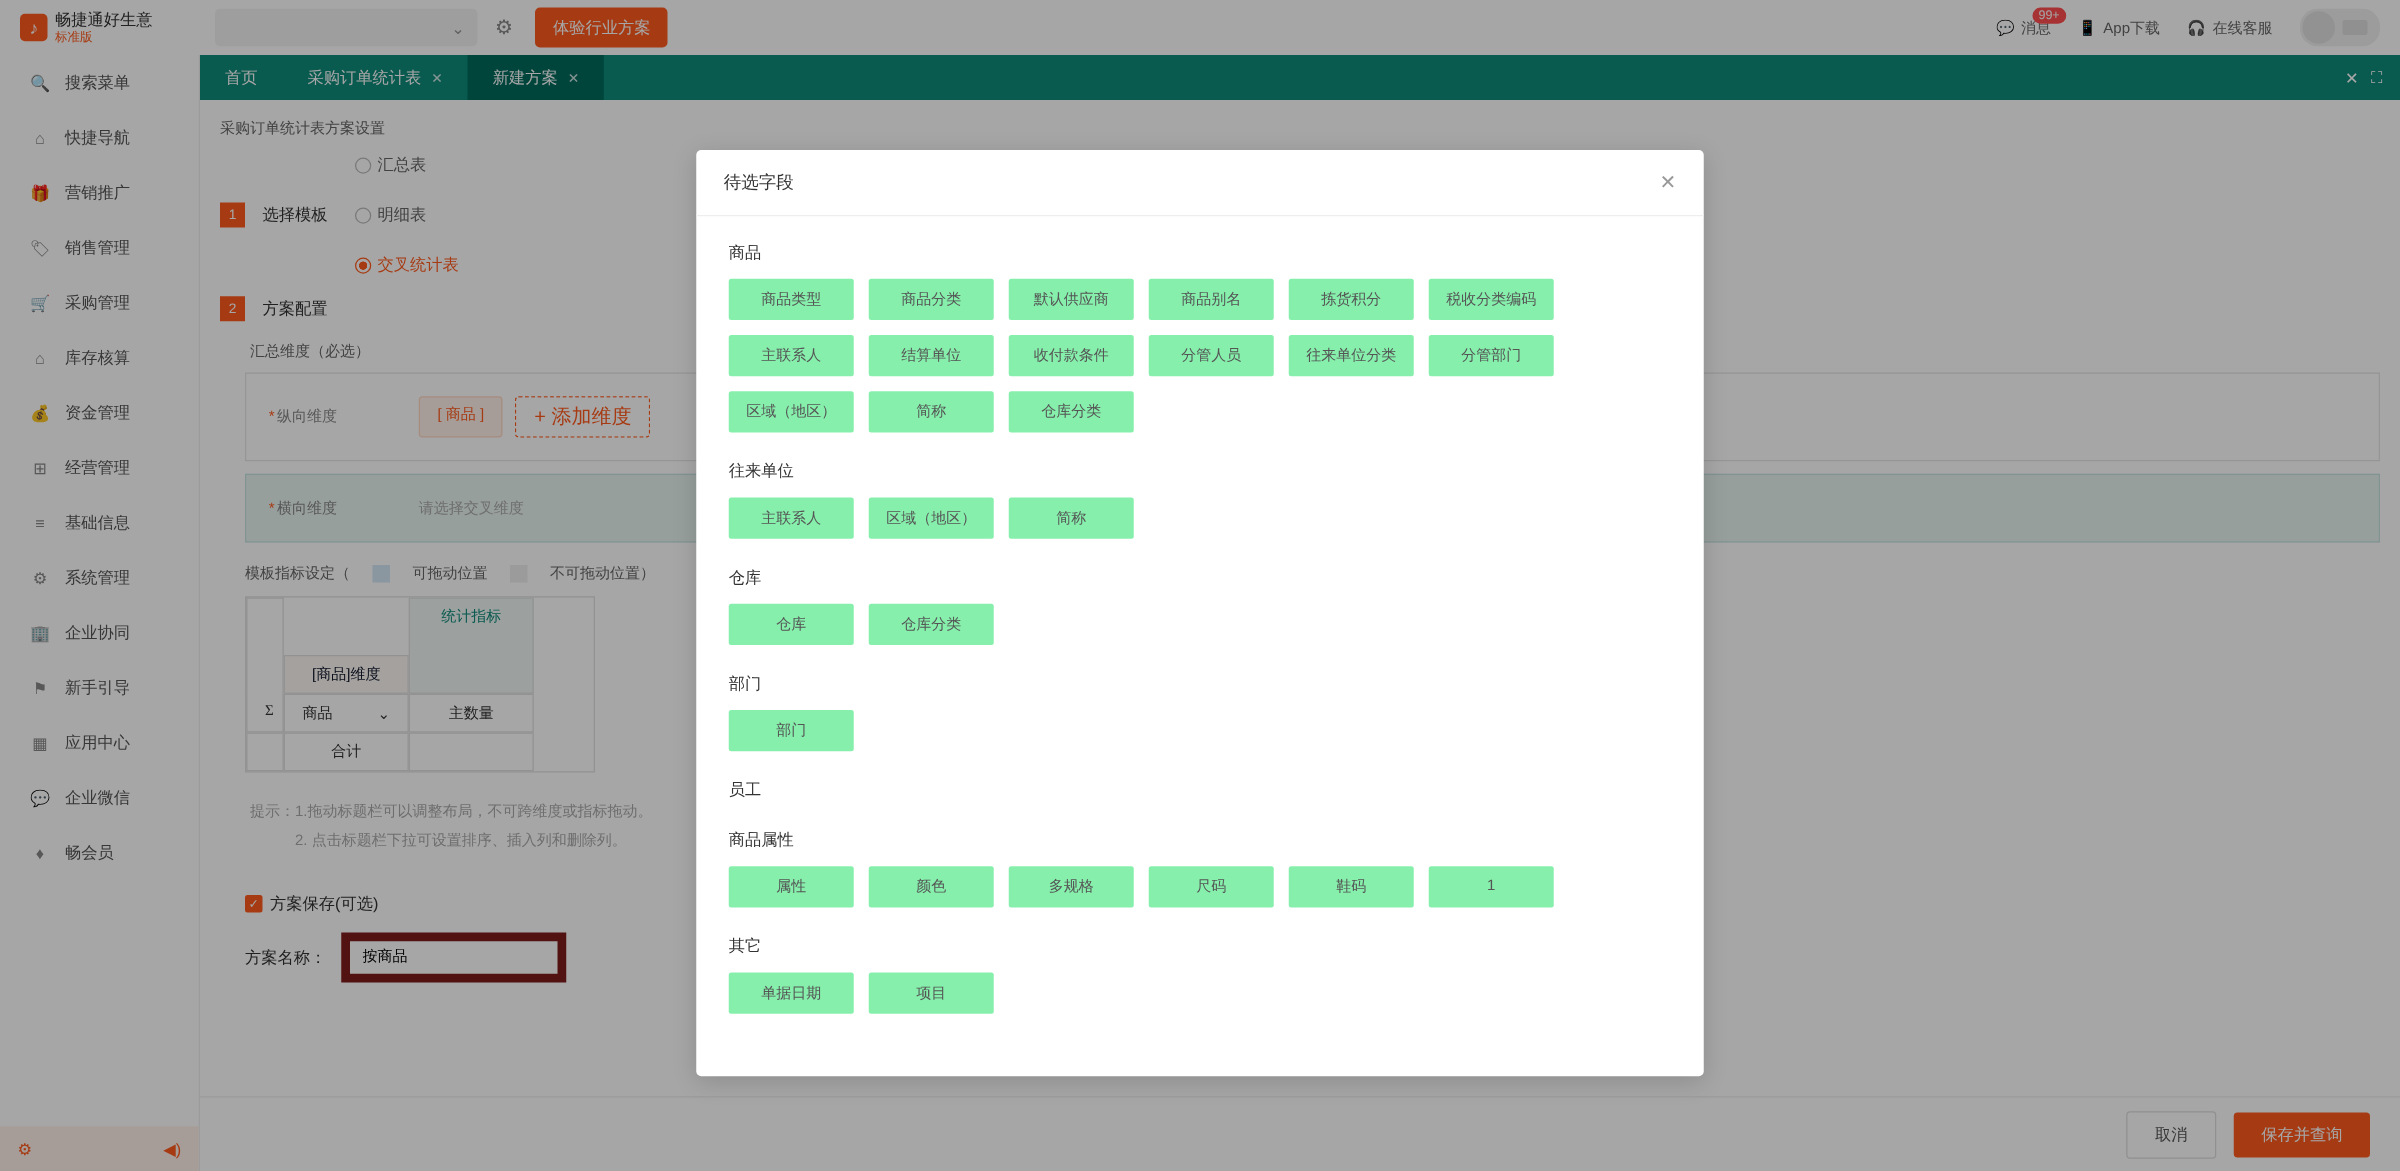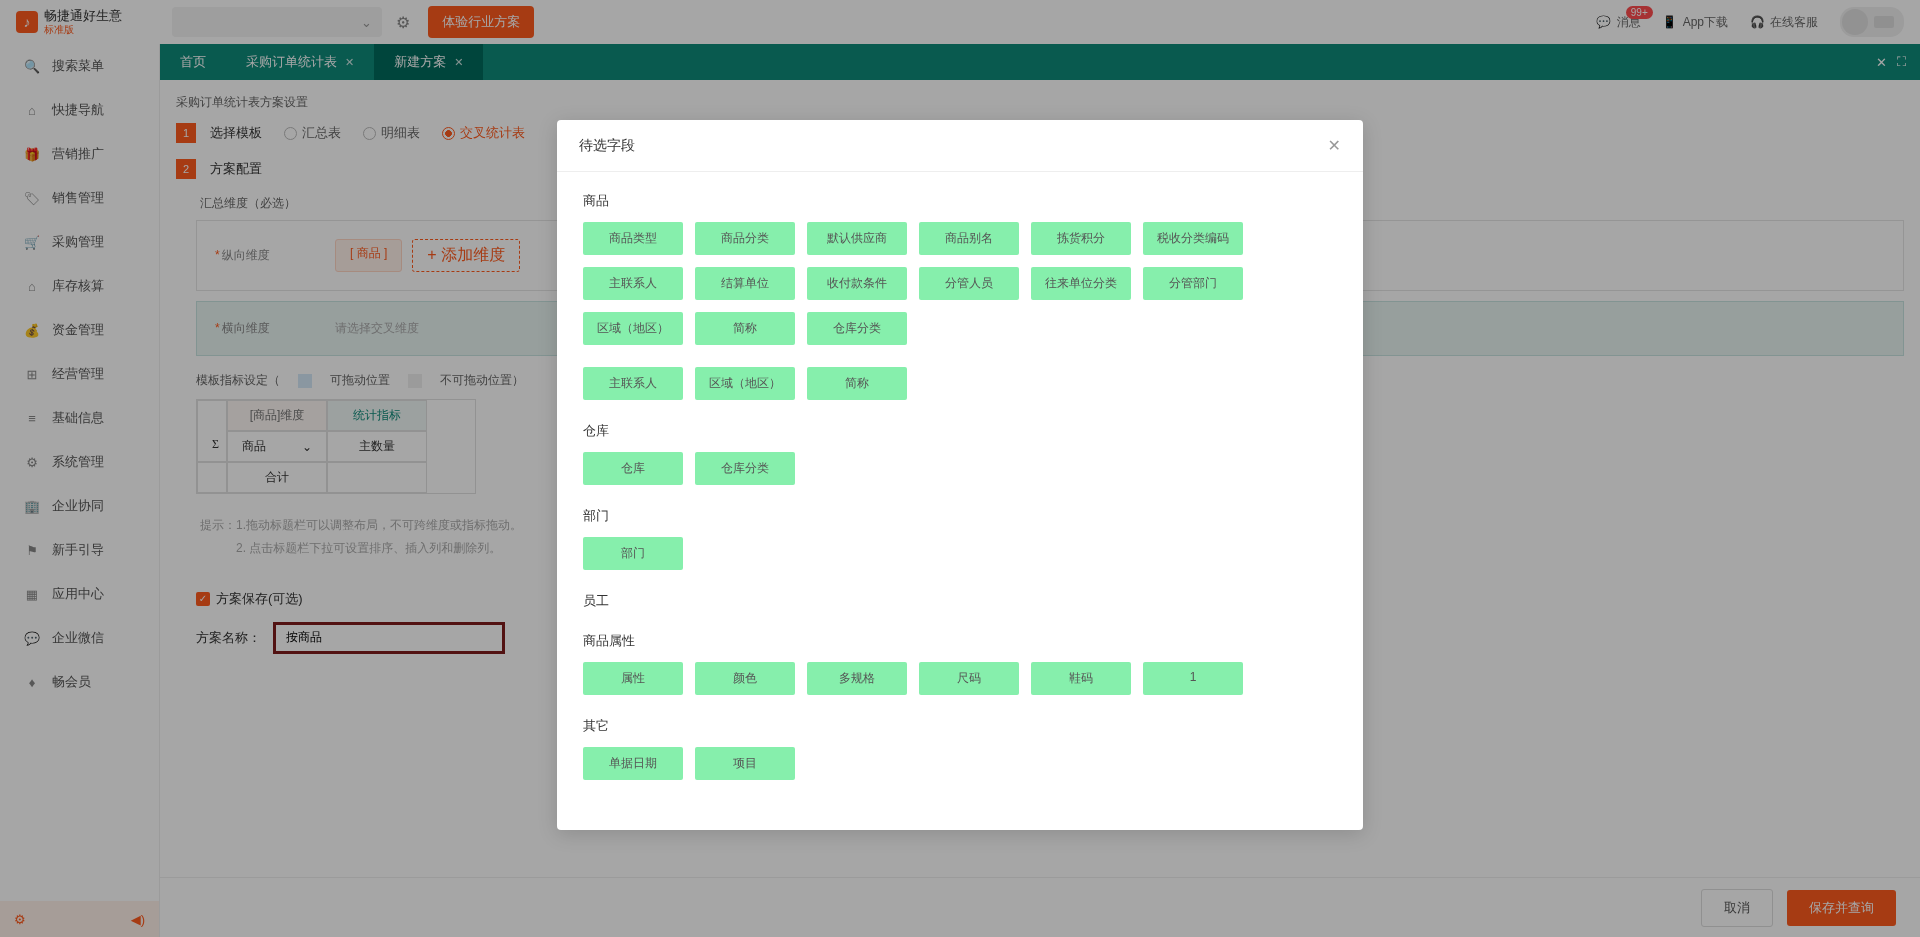--- a/index.html
+++ b/index.html
@@ -34,21 +34,21 @@
 .tab.active { background: #006b5d; }
 .tab-close { font-size: 11px; opacity: 0.8; }
 .tab-controls { margin-left: auto; display: flex; align-items: center; gap: 10px; padding-right: 14px; color: #fff; }
 
 
 .main { position: absolute; top: 80px; left: 160px; right: 0; bottom: 60px; background: #fff; padding: 14px 16px; overflow: hidden; }
 .crumb { font-size: 12px; color: #666; margin-bottom: 12px; }
 .step-row { display: flex; align-items: center; gap: 14px; margin-bottom: 16px; }
 .step-num { width: 20px; height: 20px; background: #ff5b1e; color: #fff; display: flex; align-items: center; justify-content: center; font-size: 11px; }
 .step-label { font-size: 13px; color: #333; font-weight: 500; }
-.radio-group { display: flex; gap: 22px; margin-left: 8px; }
+.radio-group { display: flex; gap: 22px; margin-left: 8px; flex-direction: column; }
 .radio { display: flex; align-items: center; gap: 5px; color: #666; cursor: pointer; }
 .radio-dot { width: 13px; height: 13px; border: 1px solid #bbb; border-radius: 50%; display: inline-block; }
 .radio.checked .radio-dot { border-color: #ff5b1e; background: radial-gradient(circle, #ff5b1e 40%, #fff 45%); }
 .radio.checked { color: #ff5b1e; }
 
 .config-section { margin-left: 20px; }
 .sub-label { font-size: 12px; color: #666; margin: 8px 0 8px 4px; }
 .dim-box { border: 1px solid #e5e5e5; padding: 18px; display: flex; align-items: center; gap: 60px; margin-bottom: 10px; position: relative; }
 .dim-box.vertical { background: #fff; }
 .dim-box.horizontal { background: #e8f4f2; border-color: #c8e4e0; }
@@ -60,32 +60,32 @@
 .placeholder-text { color: #aaa; font-size: 12px; }
 
 .drag-legend { display: flex; align-items: center; gap: 18px; font-size: 12px; color: #666; margin: 16px 0 10px; }
 .legend-box { width: 14px; height: 14px; display: inline-block; }
 .legend-box.movable { background: #d4e8f7; }
 .legend-box.fixed { background: #eee; }
 
 .preview-table { border: 1px solid #e0e0e0; display: inline-block; min-width: 280px; }
 .pt-h1 { display: flex; }
 .pt-cell { border: 1px solid #e0e0e0; padding: 6px 14px; font-size: 12px; text-align: center; min-width: 100px; }
-.pt-cell.orange { color: #737373; background: #fef8f5; }
+.pt-cell.orange { color: #0f172a; background: #fef8f5; margin-top: 46px; }
 .pt-cell.green { color: #0f8a7a; background: #f0f8f6; }
 .pt-cell.sigma { width: 30px; min-width: 30px; font-family: serif; }
 .pt-select { display: flex; align-items: center; justify-content: space-between; }
 
 .tips { margin-top: 18px; font-size: 12px; color: #aaa; line-height: 1.9; margin-left: 4px; }
 
 .save-row { margin-top: 30px; }
 .checkbox-row { display: flex; align-items: center; gap: 6px; margin-bottom: 14px; }
 .cb { width: 14px; height: 14px; background: #ff5b1e; border-radius: 2px; display: flex; align-items: center; justify-content: center; color: #fff; font-size: 10px; }
 .name-row { display: flex; align-items: center; gap: 12px; }
-.name-input { border: 3px solid #7f1d1d; padding: 6px 10px; width: 232px; font-size: 12px; }
+.name-input { border: 7px solid #7f1d1d; padding: 6px 10px; width: 180px; font-size: 12px; }
 
 
 .footer { position: absolute; bottom: 0; left: 160px; right: 0; height: 60px; background: #fff; border-top: 1px solid #eee; display: flex; align-items: center; justify-content: flex-end; padding: 0 24px; gap: 14px; }
 .btn { padding: 9px 22px; border-radius: 3px; font-size: 13px; cursor: pointer; }
 .btn-default { border: 1px solid #ddd; background: #fff; color: #555; }
 .btn-orange { background: #ff5b1e; color: #fff; }
 
 
 .overlay { position: absolute; inset: 0; background: rgba(0,0,0,0.35); z-index: 100; }
 .modal { position: absolute; top: 120px; left: 50%; transform: translateX(-50%); width: 806px; background: #fff; border-radius: 4px; z-index: 101; box-shadow: 0 4px 20px rgba(0,0,0,0.15); }
@@ -343,20 +343,21 @@
           <div class="fg-item">收付款条件</div>
           <div class="fg-item">分管人员</div>
           <div class="fg-item">往来单位分类</div>
           <div class="fg-item">分管部门</div>
           <div class="fg-item">区域（地区）</div>
           <div class="fg-item">简称</div>
           <div class="fg-item">仓库分类</div>
         </div>
       </div>
       <div class="field-group">
+        <div class="fg-title">往来单位</div>
         <div class="fg-items">
           <div class="fg-item">主联系人</div>
           <div class="fg-item">区域（地区）</div>
           <div class="fg-item">简称</div>
         </div>
       </div>
       <div class="field-group">
         <div class="fg-title">仓库</div>
         <div class="fg-items">
           <div class="fg-item">仓库</div>

